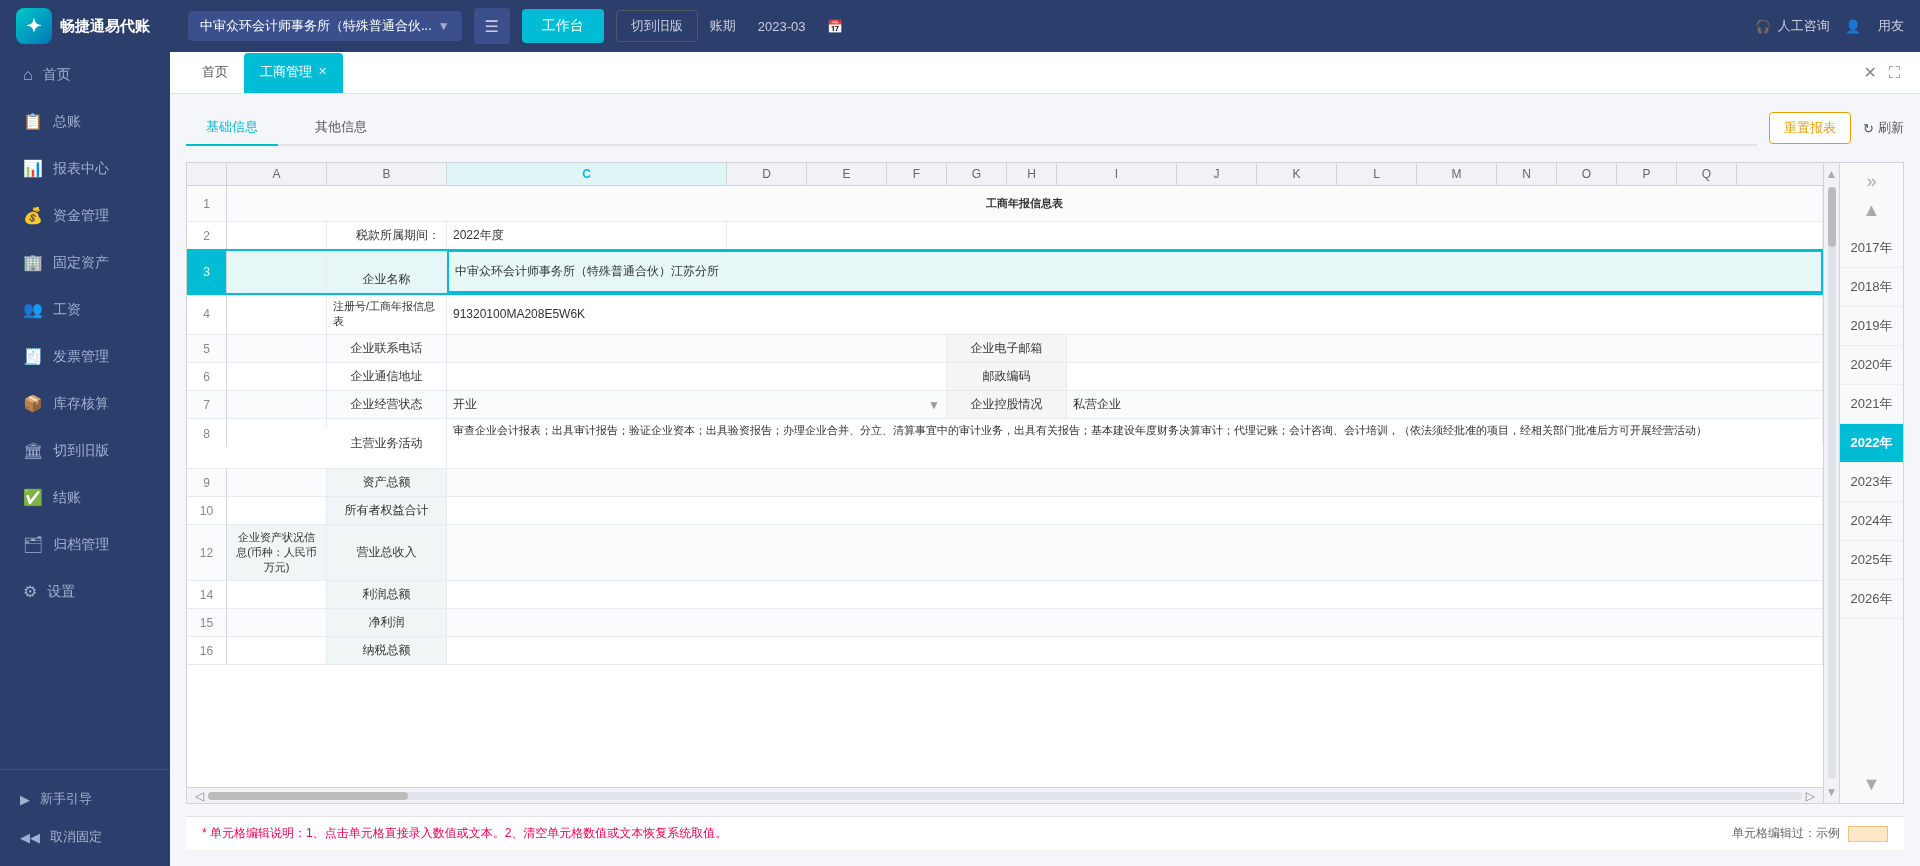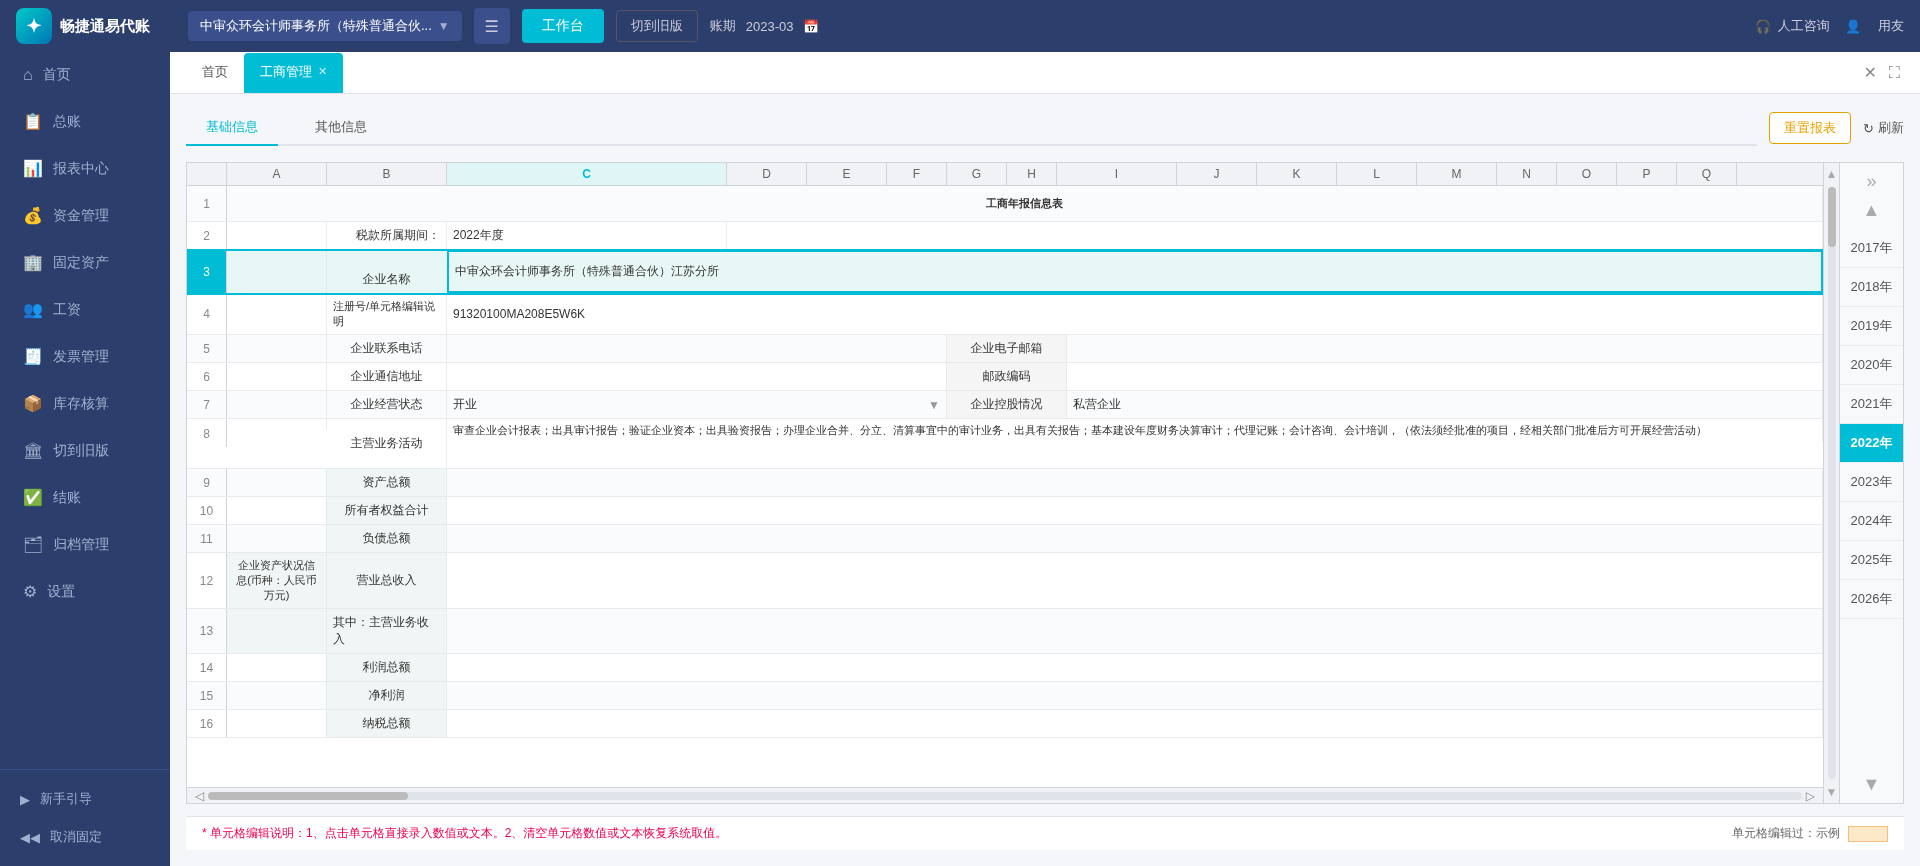--- a/index.html
+++ b/index.html
@@ -7,21 +7,21 @@
 
     
     .topbar { display: flex; align-items: center; background: #2c3e6b; height: 52px; padding: 0 16px; gap: 12px; }
     .logo { display: flex; align-items: center; gap: 8px; color: #fff; font-size: 15px; font-weight: bold; min-width: 160px; }
     .logo-icon { width: 36px; height: 36px; background: linear-gradient(135deg, #00c9c8, #0077b6); border-radius: 8px; display: flex; align-items: center; justify-content: center; color: #fff; font-size: 18px; }
     .company-selector { display: flex; align-items: center; background: #3a4f8b; border-radius: 4px; padding: 6px 12px; color: #fff; font-size: 13px; cursor: pointer; gap: 6px; max-width: 280px; }
     .company-selector .arrow { color: #aac; font-size: 12px; }
     .icon-btn { width: 36px; height: 36px; background: #3a4f8b; border-radius: 4px; display: flex; align-items: center; justify-content: center; cursor: pointer; color: #ccd; font-size: 16px; }
     .workbench-btn { background: #00bcd4; color: #fff; border: none; border-radius: 4px; padding: 8px 20px; font-size: 14px; cursor: pointer; }
     .old-ver-btn { background: transparent; color: #ccd; border: 1px solid #556; border-radius: 4px; padding: 6px 14px; font-size: 13px; cursor: pointer; }
-    .period { color: #ccd; font-size: 13px; display: flex; align-items: center; gap: 10px; }
+    .period { color: #ccd; font-size: 13px; display: flex; align-items: center; gap: 22px; }
     .spacer { flex: 1; }
     .top-right { display: flex; align-items: center; gap: 16px; color: #ccd; font-size: 13px; }
     .service-btn { display: flex; align-items: center; gap: 6px; cursor: pointer; }
 
     
     .main-layout { display: flex; height: 814px; }
 
     
     .sidebar { width: 170px; background: #2c3e6b; display: flex; flex-direction: column; flex-shrink: 0; }
     .sidebar-scroll { flex: 1; overflow-y: auto; }
@@ -266,21 +266,21 @@
             <div class="sheet-row" style="background:#e6f7f5;outline:2px solid #00bcd4;outline-offset:-1px;">
               <div class="row-num" style="background:#00bcd4;color:#fff;">3</div>
               <div class="cell center" style="width:100px;"></div>
               <div class="cell center" style="width:120px;margin-top:16px;">企业名称</div>
               <div class="cell" style="flex:1;border:2px solid #00bcd4;">中审众环会计师事务所（特殊普通合伙）江苏分所</div>
             </div>
 
             <div class="sheet-row">
               <div class="row-num">4</div>
               <div class="cell" style="width:100px;"></div>
-              <div class="cell center" style="width:120px;font-size:11px;">注册号/单元格编辑说明</div>
+              <div class="cell center" style="width:120px;font-size:11px;">注册号/工商年报信息表</div>
               <div class="cell" style="flex:1;">91320100MA208E5W6K</div>
             </div>
 
             <div class="sheet-row">
               <div class="row-num">5</div>
               <div class="cell" style="width:100px;"></div>
               <div class="cell center" style="width:120px;">企业联系电话</div>
               <div class="cell" style="width:500px;"></div>
               <div class="cell center" style="width:120px;background:#f5f5f5;">企业电子邮箱</div>
               <div class="cell" style="flex:1;"></div>
@@ -321,40 +321,28 @@
               <div class="cell" style="flex:1;"></div>
             </div>
 
             <div class="sheet-row">
               <div class="row-num">10</div>
               <div class="cell" style="width:100px;"></div>
               <div class="cell center" style="width:120px;background:#f0f5f5;">所有者权益合计</div>
               <div class="cell" style="flex:1;"></div>
             </div>
 
-            <div class="sheet-row">
-              <div class="row-num">11</div>
-              <div class="cell" style="width:100px;"></div>
-              <div class="cell center" style="width:120px;background:#f0f5f5;">负债总额</div>
-              <div class="cell" style="flex:1;"></div>
-            </div>
 
             <div class="sheet-row">
               <div class="row-num">12</div>
               <div class="cell center" style="width:100px;font-size:11px;background:#f0f5f5;text-align:center;">企业资产状况信息(币种：人民币万元)</div>
               <div class="cell center" style="width:120px;background:#f0f5f5;">营业总收入</div>
               <div class="cell" style="flex:1;"></div>
             </div>
 
-            <div class="sheet-row">
-              <div class="row-num">13</div>
-              <div class="cell" style="width:100px;background:#f0f5f5;"></div>
-              <div class="cell center" style="width:120px;background:#f0f5f5;">其中：主营业务收入</div>
-              <div class="cell" style="flex:1;"></div>
-            </div>
 
             <div class="sheet-row">
               <div class="row-num">14</div>
               <div class="cell" style="width:100px;"></div>
               <div class="cell center" style="width:120px;background:#f0f5f5;">利润总额</div>
               <div class="cell" style="flex:1;"></div>
             </div>
 
             <div class="sheet-row">
               <div class="row-num">15</div>

